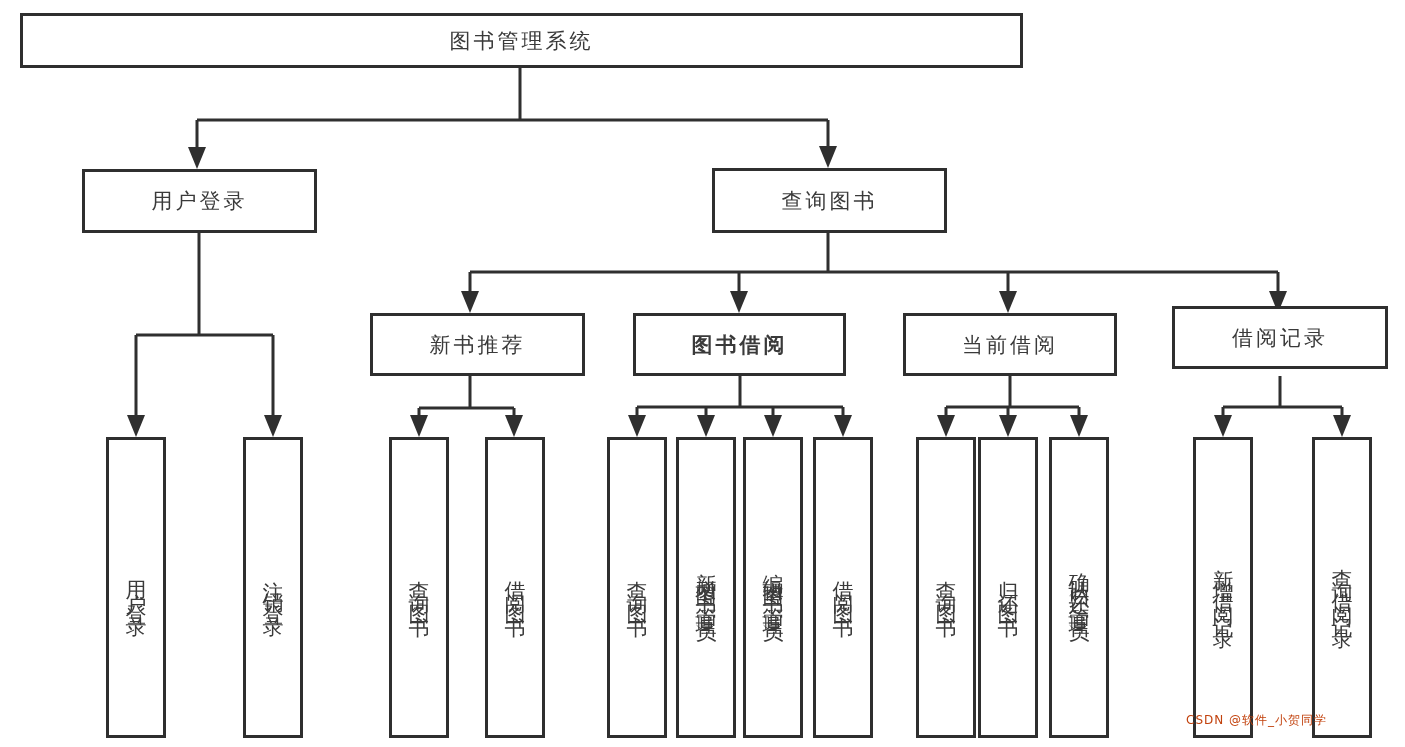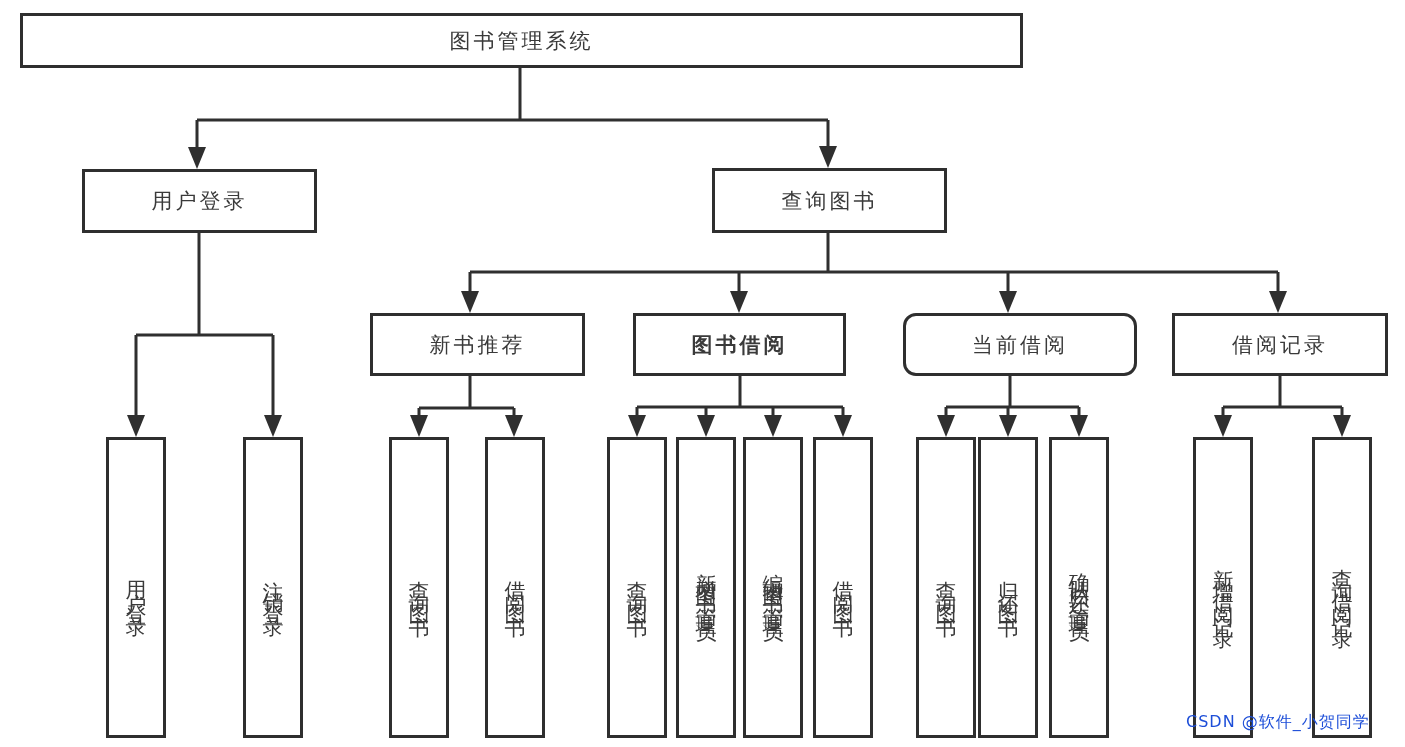--- a/index.html
+++ b/index.html
@@ -17,21 +17,21 @@
   }
   .hnode{font-size:21px;letter-spacing:3px;white-space:nowrap;}
   .vnode{width:60px;top:437px;height:301px;}
   .vtext{
     writing-mode:vertical-rl;text-orientation:mixed;
     font-size:21px;letter-spacing:12px;line-height:1.05;
   }
   .vtext.tight{letter-spacing:7px;}
   .watermark{
     position:absolute;left:1186px;top:712px;z-index:5;
-    font-size:16px;color:#1d4ed8;letter-spacing:1px;white-space:nowrap;
+    font-size:12px;color:#c2410c;letter-spacing:1px;white-space:nowrap;
   }
 </style>
 </head>
 <body>
 
 <div class="canvas">
 
   <svg class="edges" viewBox="0 0 1405 747">
 
     <g>
@@ -92,24 +92,24 @@
   <div class="node hnode" style="left:712px;top:168px;width:235px;height:65px;">
     <span>查询图书</span>
   </div>
 
   <div class="node hnode" style="left:370px;top:313px;width:215px;height:63px;">
     <span>新书推荐</span>
   </div>
   <div class="node hnode" style="left:633px;top:313px;width:213px;height:63px;font-weight:bold;">
     <span>图书借阅</span>
   </div>
-  <div class="node hnode" style="left:903px;top:313px;width:234px;height:63px;border-radius:13px;">
+  <div class="node hnode" style="left:903px;top:313px;width:214px;height:63px;">
     <span>当前借阅</span>
   </div>
-  <div class="node hnode" style="left:1172px;top:313px;width:216px;height:63px;">
+  <div class="node hnode" style="left:1172px;top:306px;width:216px;height:63px;">
     <span>借阅记录</span>
   </div>
 
   <div class="node vnode" style="left:106px;">
     <span class="vtext">用户登录</span>
   </div>
   <div class="node vnode" style="left:243px;">
     <span class="vtext">注销登录</span>
   </div>
 

